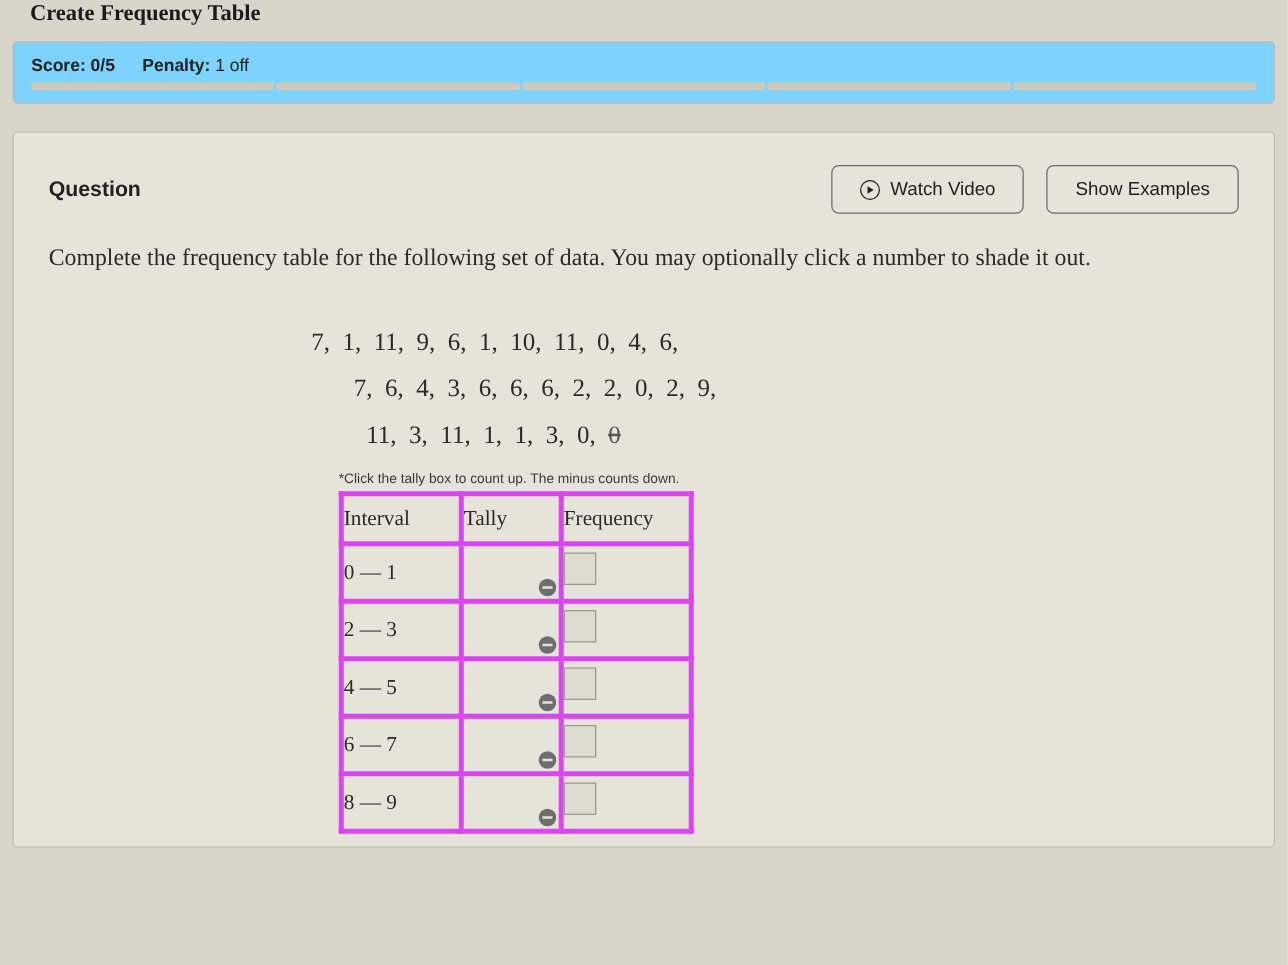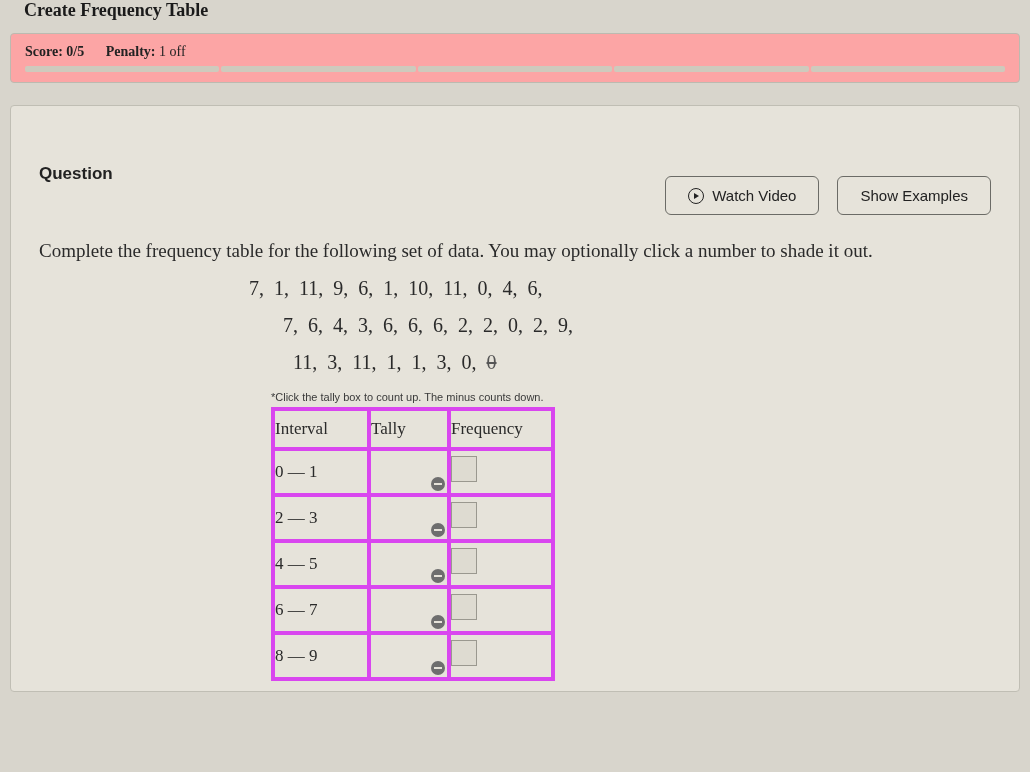--- a/index.html
+++ b/index.html
@@ -11,26 +11,26 @@
     overflow: hidden;
     color: #2a2a2a;
   }
   .page-title {
     font-size: 18px;
     font-weight: bold;
     padding: 0 0 6px 24px;
     color: #1a1a1a;
   }
   .score-bar {
-    background: #fca5a5;
+    background: #7dd3fc;
     border: 1px solid #bcbab0;
     border-radius: 4px;
     margin: 6px 10px 0 10px;
     padding: 10px 14px 22px 14px;
-    font-family: Liberation Serif, serif;
+    font-family: Liberation Sans, sans-serif;
     font-size: 14px;
     font-weight: bold;
     color: #222;
     position: relative;
   }
   .score-bar .score { margin-right: 14px; }
   .score-bar .penalty { font-weight: normal; margin-left: 4px;}
   .score-bar .penalty-label { font-weight: bold; }
   .progress-track {
     position: absolute;
@@ -56,21 +56,21 @@
     align-items: center;
     justify-content: space-between;
     margin-bottom: 22px;
   }
   .q-label {
     font-family: Arial, sans-serif;
     font-size: 17px;
     font-weight: bold;
     color: #222;
   }
-  .q-buttons { display: flex; gap: 18px; margin-top: 44px; }
+  .q-buttons { display: flex; gap: 18px; }
   .q-btn {
     border: 1px solid #6b6b66;
     border-radius: 6px;
     background: transparent;
     padding: 10px 22px;
     font-family: Arial, sans-serif;
     font-size: 15px;
     color: #222;
     cursor: pointer;
     display: inline-flex;
@@ -90,21 +90,21 @@
     display: block;
     width: 0; height: 0;
     border-left: 5px solid #222;
     border-top: 3.5px solid transparent;
     border-bottom: 3.5px solid transparent;
     margin-left: 1px;
   }
   .prompt {
     font-size: 19px;
     line-height: 1.5;
-    margin-bottom: 4px;
+    margin-bottom: 34px;
   }
   .data-block {
     margin-left: 210px;
     font-size: 20px;
     line-height: 1.85;
   }
   .data-row { white-space: nowrap; }
   .data-row.indent1 { padding-left: 6px; margin-left: 28px; }
   .data-row.indent2 { padding-left: 44px; }
   .num { cursor: pointer; }

